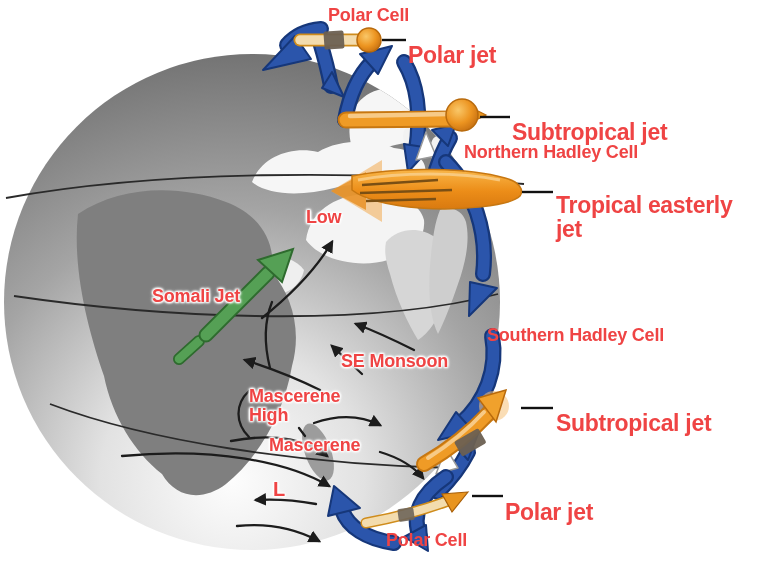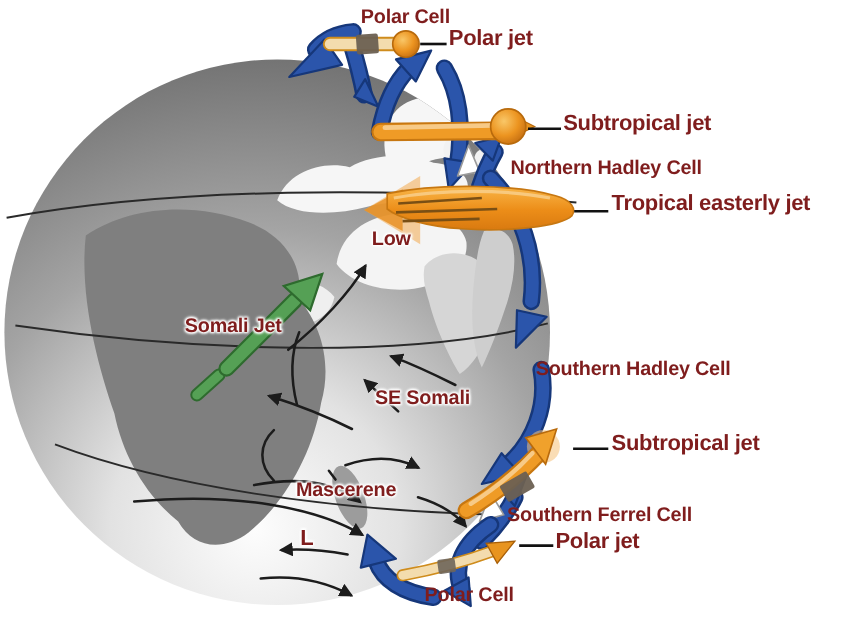--- a/index.html
+++ b/index.html
@@ -1,21 +1,21 @@
 <!DOCTYPE html>
 <html><head>
 <meta charset="utf-8">
 <style>
   html,body{margin:0;padding:0;background:#fff;}
   .stage{position:relative;width:768px;height:568px;background:#ffffff;overflow:hidden;
          font-family:"Liberation Sans",sans-serif;}
   .stage svg{position:absolute;left:0;top:0;}
-  .lbl{position:absolute;font-weight:bold;color:#7f1d1d;line-height:1.05;
+  .lbl{position:absolute;font-weight:bold;color:#ef4444;line-height:1.05;
        font-family:"Liberation Sans",sans-serif;white-space:normal;}
-  .big{font-size:20px;letter-spacing:-0.3px;}
+  .big{font-size:23px;letter-spacing:-0.3px;margin-top:18px;}
   .med{font-size:18px;letter-spacing:-0.2px;}
   .halo{text-shadow:0 0 3px #fff,0 0 4px #fff,1px 1px 2px #fff,-1px -1px 2px #fff,
         1px -1px 2px #fff,-1px 1px 2px #fff;}
   .blueband-o{fill:none;stroke:#16377a;stroke-width:16;stroke-linecap:round;}
   .blueband{fill:none;stroke:#2b55ab;stroke-width:11.5;stroke-linecap:round;}
   .bluehead{fill:#2b55ab;stroke:#16377a;stroke-width:2;stroke-linejoin:round;}
   .whitehead{fill:#ffffff;stroke:#9a9a9a;stroke-width:1.5;stroke-linejoin:round;}
   .wind{fill:none;stroke:#1c1c1c;stroke-width:2.3;stroke-linecap:round;}
   .leader{stroke:#111;stroke-width:2.4;}
   .lat{fill:none;stroke:#2a2a2a;stroke-width:1.8;}
@@ -179,24 +179,24 @@
     <line class="leader" x1="521" y1="408" x2="553" y2="408"></line>
     <line class="leader" x1="472" y1="496" x2="503" y2="496"></line>
   </g>
 </svg>
 
 <div class="lbl med" style="left:328px;top:6px;">Polar Cell</div>
 <div class="lbl big" style="left:408px;top:25px;">Polar jet</div>
 <div class="lbl big" style="left:512px;top:102px;">Subtropical jet</div>
 <div class="lbl big" style="left:556px;top:175px;width:205px;">Tropical easterly jet</div>
 <div class="lbl med" style="left:464px;top:143px;">Northern Hadley Cell</div>
-<div class="lbl med halo" style="left:338px;top:208px;">Low</div>
-<div class="lbl med halo" style="left:141px;top:287px;padding-left:27px;">Somali Jet</div>
-<div class="lbl med halo" style="left:341px;top:352px;">SE Somali</div>
+<div class="lbl med halo" style="left:306px;top:208px;">Low</div>
+<div class="lbl med halo" style="left:125px;top:287px;padding-left:27px;">Somali Jet</div>
+<div class="lbl med halo" style="left:341px;top:352px;">SE Monsoon</div>
 <div class="lbl med" style="left:487px;top:310px;margin-top:16px;">Southern Hadley Cell</div>
+<div class="lbl med halo" style="left:249px;top:387px;width:125px;">Mascerene High</div>
 <div class="lbl big" style="left:556px;top:393px;">Subtropical jet</div>
 <div class="lbl med halo" style="left:269px;top:436px;">Mascerene</div>
-<div class="lbl med" style="left:461px;top:459px;">Southern Ferrel Cell</div>
 <div class="lbl halo" style="left:273px;top:479px;font-size:20px;">L</div>
 <div class="lbl big" style="left:505px;top:482px;">Polar jet</div>
 <div class="lbl med" style="left:386px;top:531px;">Polar Cell</div>
 
 </div>
 
 </body></html>

